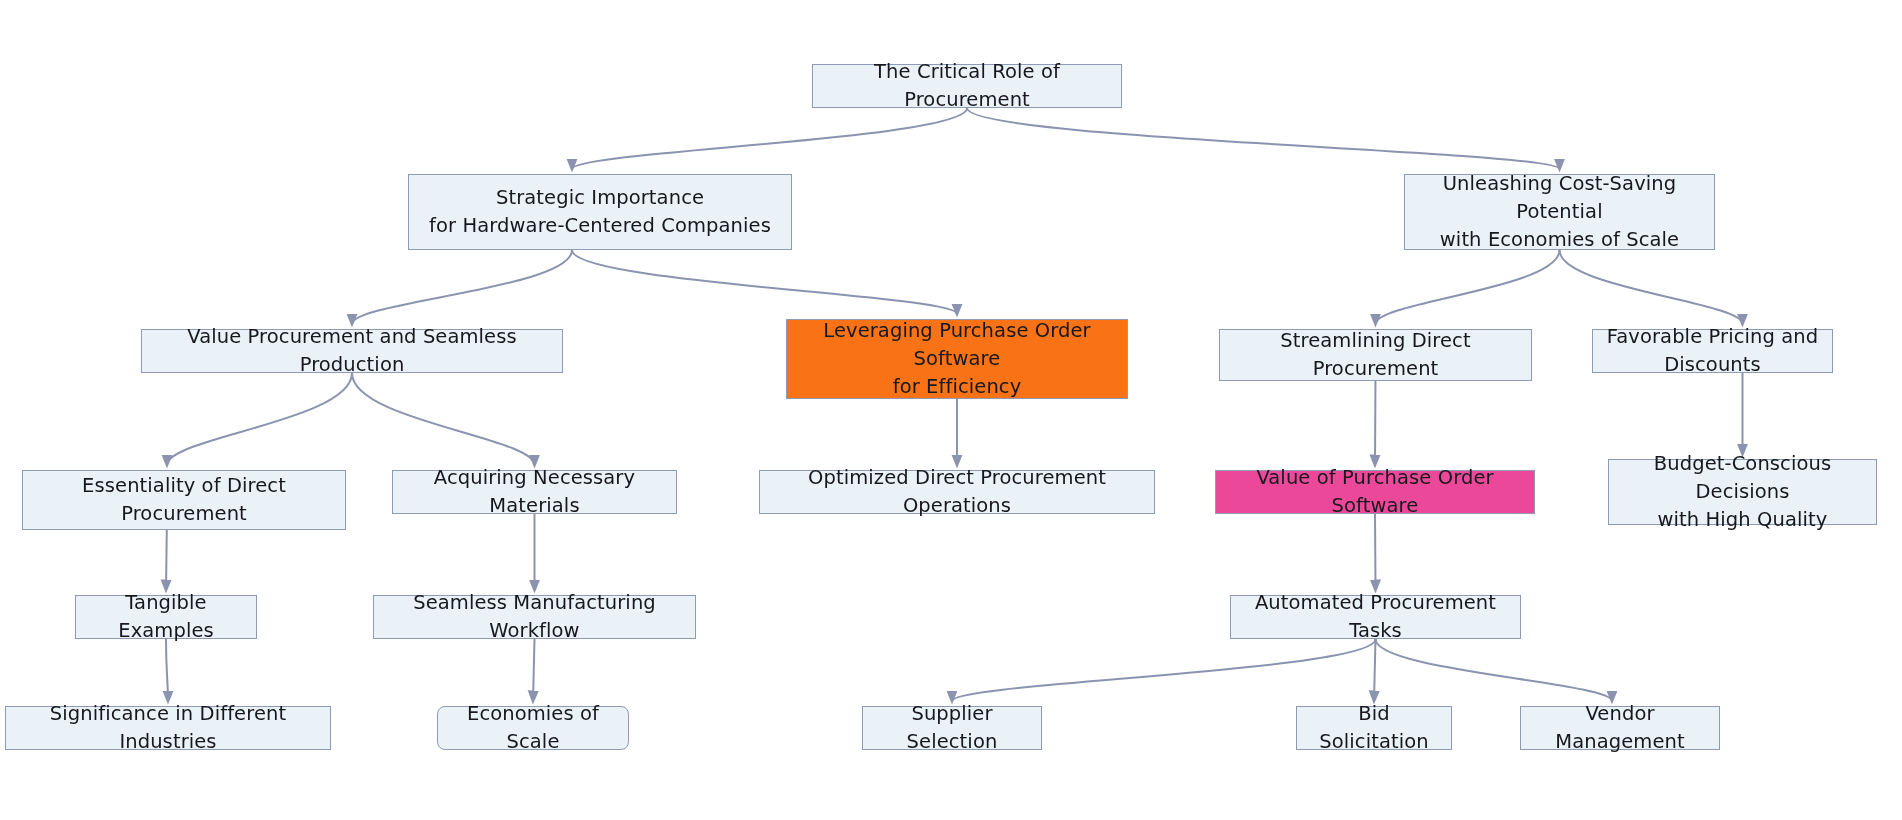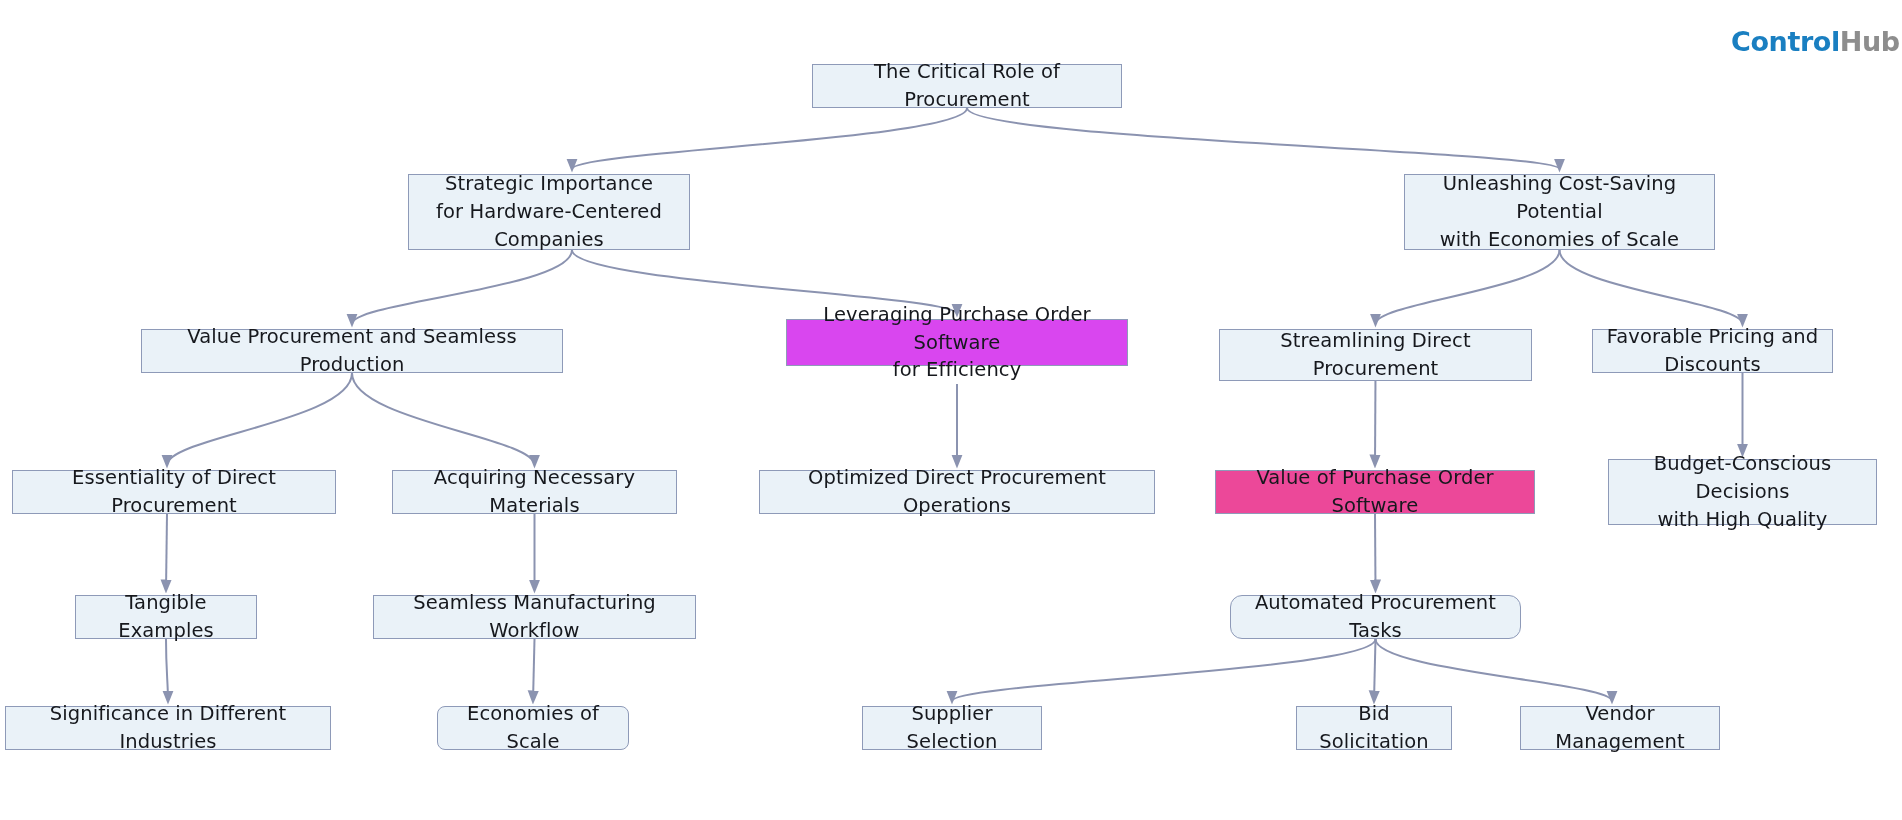--- a/index.html
+++ b/index.html
@@ -88,50 +88,39 @@
       <path d="M 1375 514 L 1375.5 590" fill="none" stroke="#8b93b0" stroke-width="2" marker-end="url(#arrowhead)"></path>
       <path d="M 166 639 C 166 671.24, 168 682.4, 168 701" fill="none" stroke="#8b93b0" stroke-width="2" marker-end="url(#arrowhead)"></path>
       <path d="M 534.5 639 L 533 701" fill="none" stroke="#8b93b0" stroke-width="2" marker-end="url(#arrowhead)"></path>
       <path d="M 1375.5 639 C 1375.5 671.24, 952 682.4, 952 701" fill="none" stroke="#8b93b0" stroke-width="2" marker-end="url(#arrowhead)"></path>
       <path d="M 1375.5 639 L 1374 701" fill="none" stroke="#8b93b0" stroke-width="2" marker-end="url(#arrowhead)"></path>
       <path d="M 1375.5 639 C 1375.5 671.24, 1612 682.4, 1612 701" fill="none" stroke="#8b93b0" stroke-width="2" marker-end="url(#arrowhead)"></path>
     </svg>
 
   <div id="node-layer">
       <div class="node" style="left: 812px; top: 64px; width: 310px; height: 44px; background: rgb(234, 242, 248); border-color: rgb(142, 154, 184); color: rgb(22, 24, 29);">The Critical Role of Procurement</div>
-      <div class="node" style="left: 408px; top: 174px; width: 282px; height: 76px; background: rgb(234, 242, 248); border-color: rgb(142, 154, 184); color: rgb(22, 24, 29);">Strategic Importance
+      <div class="node" style="left: 408px; top: 174px; width: 384px; height: 76px; background: rgb(234, 242, 248); border-color: rgb(142, 154, 184); color: rgb(22, 24, 29);">Strategic Importance
 for Hardware-Centered Companies</div>
       <div class="node" style="left: 1404px; top: 174px; width: 311px; height: 76px; background: rgb(234, 242, 248); border-color: rgb(142, 154, 184); color: rgb(22, 24, 29);">Unleashing Cost-Saving Potential
 with Economies of Scale</div>
       <div class="node" style="left: 141px; top: 329px; width: 422px; height: 44px; background: rgb(234, 242, 248); border-color: rgb(142, 154, 184); color: rgb(22, 24, 29);">Value Procurement and Seamless Production</div>
-      <div class="node" style="left: 786px; top: 319px; width: 342px; height: 47px; background: #d946ef; border-color: rgb(142, 154, 184); color: rgb(22, 24, 29);">Leveraging Purchase Order Software
+      <div class="node" style="left: 786px; top: 319px; width: 342px; height: 80px; background: #f97316; border-color: rgb(142, 154, 184); color: rgb(22, 24, 29);">Leveraging Purchase Order Software
 for Efficiency</div>
       <div class="node" style="left: 1219px; top: 329px; width: 313px; height: 52px; background: rgb(234, 242, 248); border-color: rgb(142, 154, 184); color: rgb(22, 24, 29);">Streamlining Direct Procurement</div>
       <div class="node" style="left: 1592px; top: 329px; width: 241px; height: 44px; background: rgb(234, 242, 248); border-color: rgb(142, 154, 184); color: rgb(22, 24, 29);">Favorable Pricing and Discounts</div>
-      <div class="node" style="left: 12px; top: 470px; width: 324px; height: 44px; background: rgb(234, 242, 248); border-color: rgb(142, 154, 184); color: rgb(22, 24, 29);">Essentiality of Direct Procurement</div>
+      <div class="node" style="left: 22px; top: 470px; width: 324px; height: 60px; background: rgb(234, 242, 248); border-color: rgb(142, 154, 184); color: rgb(22, 24, 29);">Essentiality of Direct Procurement</div>
       <div class="node" style="left: 392px; top: 470px; width: 285px; height: 44px; background: rgb(234, 242, 248); border-color: rgb(142, 154, 184); color: rgb(22, 24, 29);">Acquiring Necessary Materials</div>
       <div class="node" style="left: 759px; top: 470px; width: 396px; height: 44px; background: rgb(234, 242, 248); border-color: rgb(142, 154, 184); color: rgb(22, 24, 29);">Optimized Direct Procurement Operations</div>
       <div class="node" style="left: 1215px; top: 470px; width: 320px; height: 44px; background: #ec4899; border-color: rgb(142, 154, 184); color: rgb(22, 24, 29);">Value of Purchase Order Software</div>
       <div class="node" style="left: 1608px; top: 459px; width: 269px; height: 66px; background: rgb(234, 242, 248); border-color: rgb(142, 154, 184); color: rgb(22, 24, 29);">Budget-Conscious Decisions
 with High Quality</div>
       <div class="node" style="left: 75px; top: 595px; width: 182px; height: 44px; background: rgb(234, 242, 248); border-color: rgb(142, 154, 184); color: rgb(22, 24, 29);">Tangible Examples</div>
       <div class="node" style="left: 373px; top: 595px; width: 323px; height: 44px; background: rgb(234, 242, 248); border-color: rgb(142, 154, 184); color: rgb(22, 24, 29);">Seamless Manufacturing Workflow</div>
-      <div class="node" style="left: 1230px; top: 595px; width: 291px; height: 44px; background: rgb(234, 242, 248); border-color: rgb(142, 154, 184); color: rgb(22, 24, 29); border-radius: 12px;">Automated Procurement Tasks</div>
+      <div class="node" style="left: 1230px; top: 595px; width: 291px; height: 44px; background: rgb(234, 242, 248); border-color: rgb(142, 154, 184); color: rgb(22, 24, 29);">Automated Procurement Tasks</div>
       <div class="node" style="left: 5px; top: 706px; width: 326px; height: 44px; background: rgb(234, 242, 248); border-color: rgb(142, 154, 184); color: rgb(22, 24, 29);">Significance in Different Industries</div>
       <div class="node" style="left: 437px; top: 706px; width: 192px; height: 44px; background: rgb(234, 242, 248); border-color: rgb(142, 154, 184); color: rgb(22, 24, 29); border-radius: 8px;">Economies of Scale</div>
       <div class="node" style="left: 862px; top: 706px; width: 180px; height: 44px; background: rgb(234, 242, 248); border-color: rgb(142, 154, 184); color: rgb(22, 24, 29);">Supplier Selection</div>
       <div class="node" style="left: 1296px; top: 706px; width: 156px; height: 44px; background: rgb(234, 242, 248); border-color: rgb(142, 154, 184); color: rgb(22, 24, 29);">Bid Solicitation</div>
       <div class="node" style="left: 1512px; top: 706px; width: 200px; height: 44px; background: rgb(234, 242, 248); border-color: rgb(142, 154, 184); color: rgb(22, 24, 29); margin-left: 8px;">Vendor Management</div>
     </div>
 
-  <div id="brand-logo">
-    <svg id="brand-mark" viewBox="0 0 36 38" xmlns="http://www.w3.org/2000/svg">
-      <circle cx="8" cy="6" r="5.2" fill="#1a7fc1"></circle>
-      <circle cx="8" cy="32" r="5.2" fill="#1a7fc1"></circle>
-      <line x1="8" y1="6" x2="8" y2="32" stroke="#1a7fc1" stroke-width="2.2"></line>
-      <path d="M 15.5 11.5 A 8.4 8.4 0 1 0 15.5 26.5" fill="none" stroke="#1a7fc1" stroke-width="3.4" stroke-linecap="round"></path>
-      <line x1="11" y1="19" x2="27" y2="19" stroke="#6f7680" stroke-width="2.4"></line>
-      <circle cx="28" cy="19" r="4.2" fill="#6f7680"></circle>
-    </svg>
-    <div id="brand-wordmark"><span class="wm-control">Control</span><span class="wm-hub">Hub</span></div>
-  </div>
 
 </div>
 
 </body></html>

